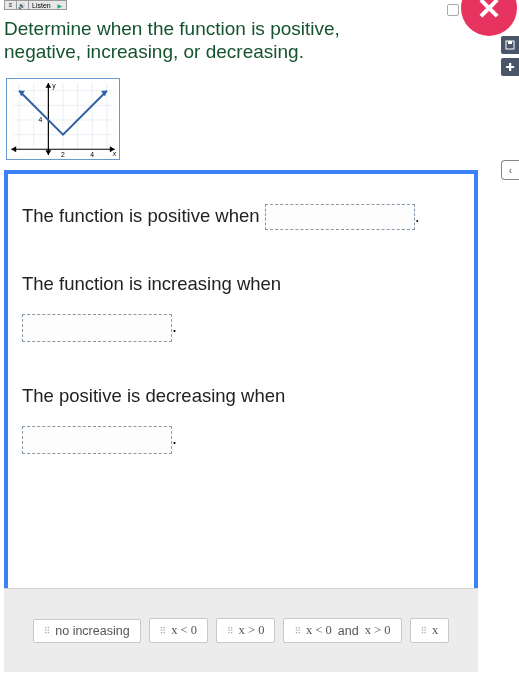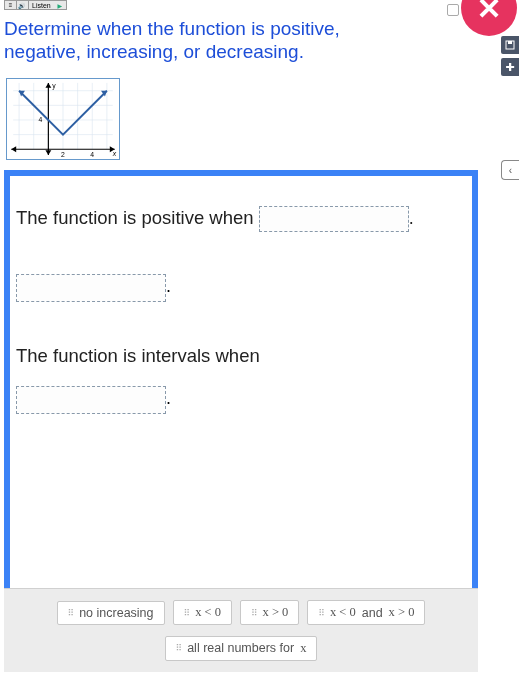--- a/index.html
+++ b/index.html
@@ -44,37 +44,37 @@
   .collapse-tab {
     position:absolute; right:0; top:160px;
     width:18px;height:20px;border:1px solid #888;border-right:none;border-radius:4px 0 0 4px;
     display:flex;align-items:center;justify-content:center;font-size:10px;color:#555;
   }
   
   .top-right-sq { position:absolute; top:4px; right:60px; width:12px;height:12px;border:1px solid #aaa;border-radius:2px;}
   
   .question {
     position:absolute; left:4px; top:18px; width:400px;
-    font-size: 19px; line-height:1.2; color:#1d4ed8;
+    font-size: 19px; line-height:1.2; color:#14532d;
   }
   
   .graph-box {
     position:absolute; left:6px; top:78px;
     width:114px; height:82px;
     border:1px solid #6699cc;
     background:#fff;
   }
   .graph-svg { width:100%; height:100%; display:block; }
   
   .answer-panel {
     position:absolute; left:4px; top:170px;
     width:474px; height:480px;
-    border:6px solid #3b82f6;
+    border:4px solid #3b82f6;
     background:#fff;
-    padding:30px 6px;
+    padding:30px 14px;
   }
   .stmt {
     font-size:18.5px; color:#222; line-height:1.3;
     margin-bottom:42px;
   }
   .stmt.tall { margin-bottom:18px; }
   .blank {
     display:inline-block;
     border:1px dashed #8899aa;
     background:#fdfdfd;
@@ -171,26 +171,29 @@
   </svg>
 </div>
 
 <div class="answer-panel">
 
   <div class="stmt">
     <span>The function is positive when </span><span class="blank"></span><span class="period">.</span>
   </div>
 
 
+  <div class="stmt tall">
+    <span>The function is increasing when</span>
+  </div>
   <div class="blank-row">
     <span class="blank narrow"></span><span class="period">.</span>
   </div>
 
   <div class="stmt tall">
-    <span>The function is intervals when</span>
+    <span>The positive is decreasing when</span>
   </div>
   <div class="blank-row" style="margin-bottom:0">
     <span class="blank narrow"></span><span class="period">.</span>
   </div>
 
 </div>
 
 <div class="choice-panel">
   <div class="choice">
     <span class="grip">⠿</span>
@@ -205,16 +208,15 @@
     <span class="mathit">x &gt; 0</span>
   </div>
   <div class="choice">
     <span class="grip">⠿</span>
     <span class="mathit">x &lt; 0</span>
     <span>and</span>
     <span class="mathit">x &gt; 0</span>
   </div>
   <div class="choice">
     <span class="grip">⠿</span>
-    <span>all real numbers for</span>
     <span class="mathit">x</span>
   </div>
 </div>
 
 </body></html>

